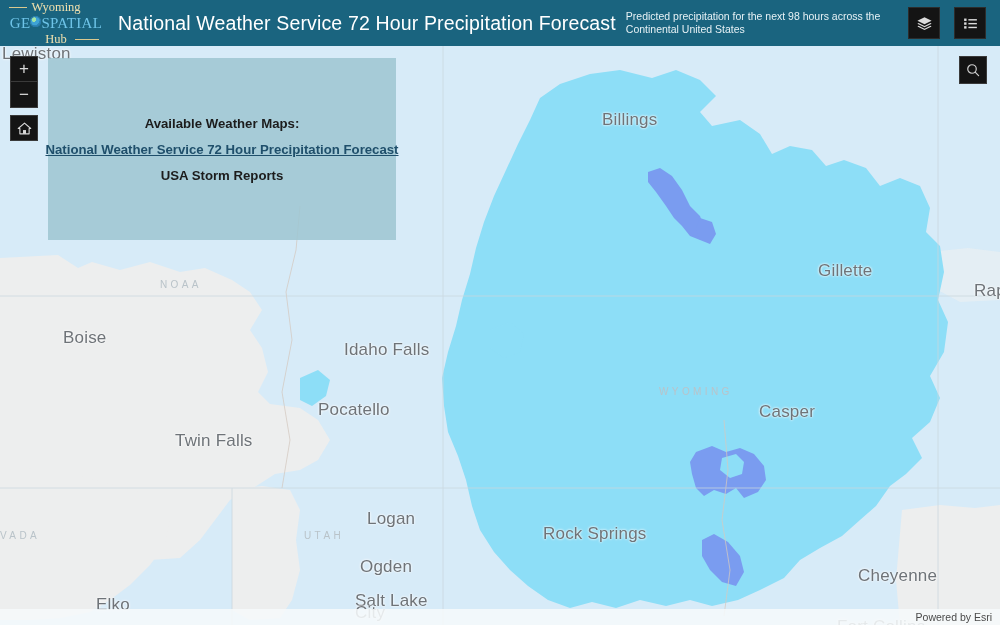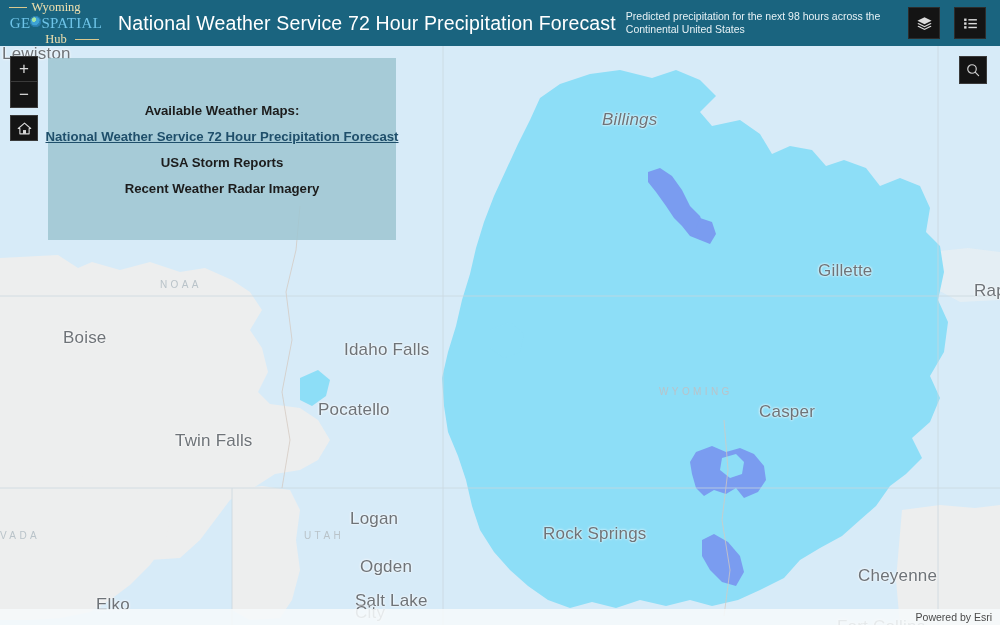--- a/index.html
+++ b/index.html
@@ -225,30 +225,30 @@
         <line x1="938" y1="46" x2="938" y2="625"></line>
         <line x1="232" y1="488" x2="232" y2="625"></line>
         <line x1="0" y1="488" x2="1000" y2="488"></line>
         <path d="M300,206 L296,250 L286,292 L292,340 L282,392 L290,440 L282,488" stroke="#d4c9c0"></path>
         <path d="M724,420 L728,470 L722,520 L730,570 L724,616" stroke="#d4c9c0"></path>
       </g>
     </svg>
 
     <div>
       <div class="city-label" style="left:2px;  top:44px;">Lewiston</div>
-      <div class="city-label" style="left:602px;top:110px;font-style:italic;">Billings</div>
+      <div class="city-label" style="left:602px;top:110px;">Billings</div>
       <div class="city-label" style="left:818px;top:261px;">Gillette</div>
       <div class="city-label" style="left:974px;top:281px;">Rapid</div>
       <div class="city-label" style="left:63px; top:328px;">Boise</div>
       <div class="city-label" style="left:344px;top:340px;">Idaho Falls</div>
       <div class="city-label" style="left:318px;top:400px;">Pocatello</div>
       <div class="city-label" style="left:759px;top:402px;">Casper</div>
       <div class="city-label" style="left:175px;top:431px;">Twin Falls</div>
       <div class="city-label" style="left:543px;top:524px;">Rock Springs</div>
-      <div class="city-label" style="left:350px;top:509px;">Logan</div>
+      <div class="city-label" style="left:367px;top:509px;">Logan</div>
       <div class="city-label" style="left:360px;top:557px;">Ogden</div>
       <div class="city-label" style="left:858px;top:566px;">Cheyenne</div>
       <div class="city-label" style="left:96px; top:595px;">Elko</div>
       <div class="city-label" style="left:837px;top:617px;">Fort Collins</div>
 
       <div class="city-label two-line" style="left:355px;top:595px;text-align:left;">
         <div>Salt Lake</div>
         <div>City</div>
       </div>
 
@@ -310,21 +310,20 @@
     <svg width="16" height="16" viewBox="0 0 24 24">
       <circle cx="10.5" cy="10.5" r="6.4" fill="none" stroke="#cfcfcf" stroke-width="1.8"></circle>
       <line x1="15.2" y1="15.2" x2="20.4" y2="20.4" stroke="#cfcfcf" stroke-width="1.8" stroke-linecap="round"></line>
     </svg>
   </div>
 
   <div id="info-panel">
     <div class="line">Available Weather Maps:</div>
     <div class="line link">National Weather Service 72 Hour Precipitation Forecast</div>
     <div class="line">USA Storm Reports</div>
-    <div class="line">Recent Weather Radar Imagery</div>
   </div>
 
   <div id="footer">
     <div id="footer-spacer"></div>
     <div id="powered-by">Powered by Esri</div>
   </div>
 
 </div>
 
 </body></html>

